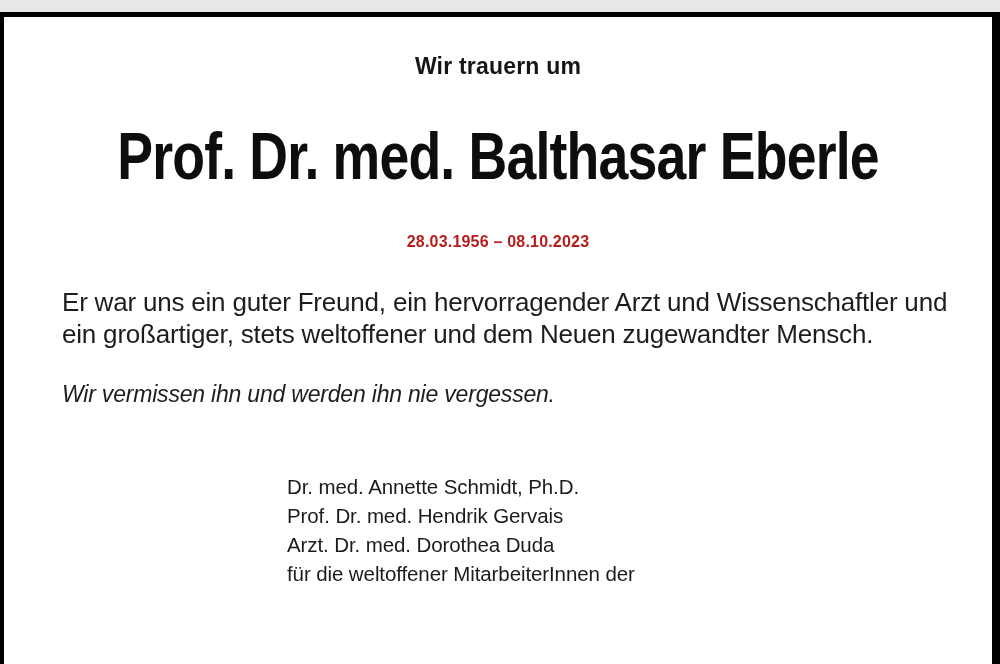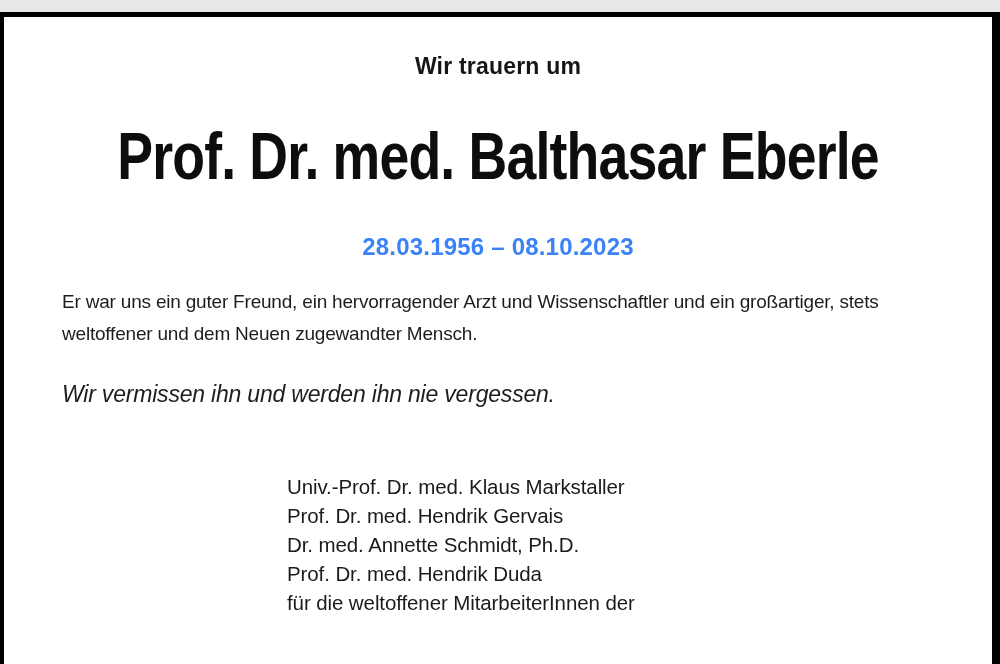--- a/index.html
+++ b/index.html
@@ -49,31 +49,31 @@
     color: #0d0d0d;
     transform: scaleX(0.80);
     transform-origin: 50% 50%;
   }
   .life-dates {
     position: absolute;
     left: 0;
     top: 216px;
     width: 100%;
     text-align: center;
-    font-size: 24px;
+    font-size: 16px;
     font-weight: 600;
     letter-spacing: 0.2px;
-    color: #3b82f6;
+    color: #b91c1c;
   }
   .tribute-paragraph {
     position: absolute;
     left: 58px;
     top: 269px;
     width: 892px;
-    font-size: 19px;
+    font-size: 26px;
     line-height: 32px;
     letter-spacing: -0.2px;
     color: #1d1d1d;
   }
   .farewell-paragraph {
     position: absolute;
     left: 58px;
     top: 361px;
     width: 892px;
     font-size: 23px;
@@ -104,20 +104,19 @@
 
   <div class="deceased-name">Prof. Dr. med. Balthasar Eberle</div>
 
   <div class="life-dates">28.03.1956 – 08.10.2023</div>
 
   <div class="tribute-paragraph">Er war uns ein guter Freund, ein hervorragender Arzt und Wissenschaftler und ein großartiger, stets weltoffener und dem Neuen zugewandter Mensch.</div>
 
   <div class="farewell-paragraph">Wir vermissen ihn und werden ihn nie vergessen.</div>
 
   <div class="signature-block">
-    <div class="signature-line">Univ.-Prof. Dr. med. Klaus Markstaller</div>
+    <div class="signature-line">Dr. med. Annette Schmidt, Ph.D.</div>
     <div class="signature-line">Prof. Dr. med. Hendrik Gervais</div>
-    <div class="signature-line">Dr. med. Annette Schmidt, Ph.D.</div>
-    <div class="signature-line">Prof. Dr. med. Hendrik Duda</div>
+    <div class="signature-line">Arzt. Dr. med. Dorothea Duda</div>
     <div class="signature-line">für die weltoffener MitarbeiterInnen der</div>
   </div>
 
 </div>
 
 </body></html>

